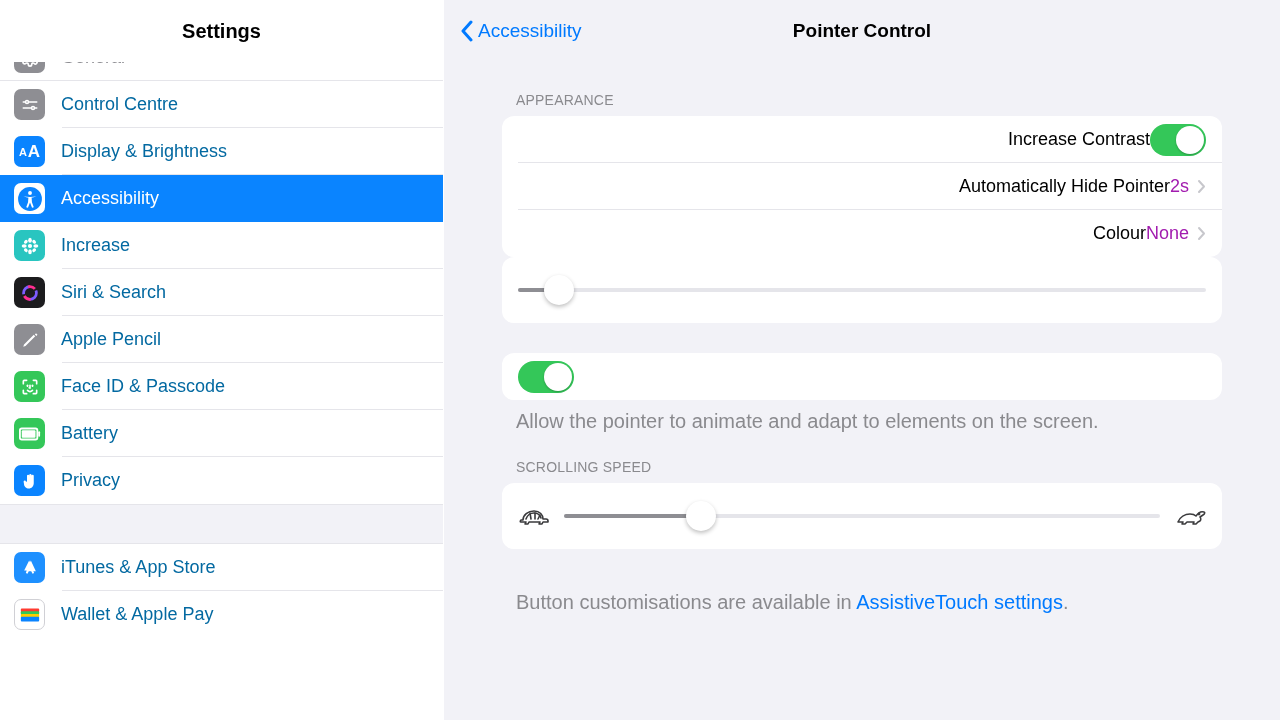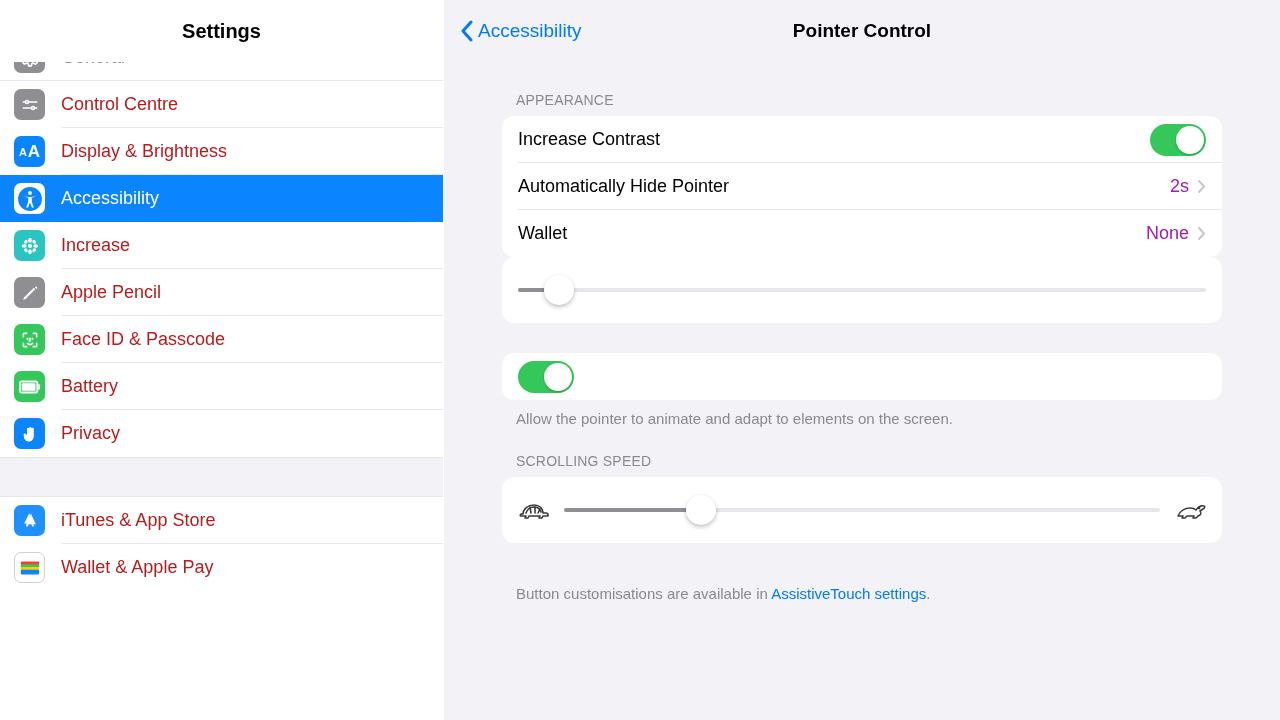--- a/index.html
+++ b/index.html
@@ -11,43 +11,43 @@
   .sidebar-header { height: 62px; display: flex; align-items: center; justify-content: center; font-weight: 600; font-size: 20px; }
   .sidebar-scroll { flex: 1; overflow-y: hidden; position: relative; }
   .list { display: flex; flex-direction: column; }
   .row { display: flex; align-items: center; padding: 0 15px 0 14px; height: 47px; position: relative; cursor: default; }
   .row.partial-top { height: 19px; }           
   .row.partial-top .label { transform: translateY(-14px); }
   .row .divider { position: absolute; left: 62px; right: 0; bottom: 0; height: 1px; background: #e5e5ea; }
   .row.selected { background: #0a84ff; }
   .row.selected .label { color: #fff; }
   .row .icon-wrap { width: 31px; height: 31px; border-radius: 7px; display: flex; align-items: center; justify-content: center; margin-right: 16px; color: #fff; flex-shrink: 0; }
-  .row .label { font-size: 18px; color: #b91c1c; white-space: nowrap; }
+  .row .label { font-size: 18px; color: #0369a1; white-space: nowrap; }
   .group-gap { height: 40px; background: #f2f2f7; border-top: 1px solid #e5e5ea; border-bottom: 1px solid #e5e5ea; }
   .sidebar .row.partial-top .label { font-size: 18px; color: #8e8e93; }
   .sidebar .row.partial-top { border-bottom: 1px solid #e5e5ea; }
 
   
   .main { flex: 1; height: 100%; display: flex; flex-direction: column; background: #f2f2f7; }
   .main-header { height: 62px; position: relative; display: flex; align-items: center; }
   .back { position: absolute; left: 12px; display: flex; align-items: center; font-size: 19px; color: #007aff; cursor: pointer; }
   .back .chev { width: 22px; height: 22px; display: flex; align-items: center; justify-content: center; }
   .page-title { margin: 0 auto; font-size: 19px; font-weight: 600; }
   .main-content { flex: 1; overflow-y: auto; }
   .section-header { font-size: 14px; color: #8a8a8e; letter-spacing: 0.2px; padding: 30px 0 8px 72px; }
   .section-header.tight { padding-top: 38px; }
-  .card { background: #fff; margin: 0 58px; border-radius: 12px; overflow: hidden; }
+  .card { background: #fff; margin: 0 58px; border-radius: 12px; overflow: hidden; text-align: right; }
   .crow { display: flex; align-items: center; min-height: 47px; padding: 0 16px; position: relative; }
   .crow .cdivider { position: absolute; left: 16px; right: 0; bottom: 0; height: 1px; background: #e5e5ea; }
   .crow .clabel { font-size: 18px; flex: 1; }
   .crow .value { font-size: 18px; color: #a21caf; margin-right: 8px; }
   .chevron-cell { color: #c7c7cc; display: flex; align-items: center; }
   .toggle { width: 56px; height: 32px; border-radius: 16px; position: relative; background: #34c759; cursor: pointer; }
   .toggle::after { content: ""; position: absolute; right: 2px; top: 2px; width: 28px; height: 28px; border-radius: 50%; background: #fff; box-shadow: 0 1px 2px rgba(0,0,0,0.25); }
-  .footer-text { font-size: 15px; color: #8a8a8e; padding: 10px 72px 0 72px; }
+  .footer-text { font-size: 20px; color: #8a8a8e; padding: 10px 72px 0 72px; }
   .footer-text a { color: #007aff; text-decoration: none; }
 
   
   .slider-card { background: #fff; margin: 0 58px; border-radius: 12px; padding: 18px 16px; }
   .slider { position: relative; height: 30px; }
   .track { position: absolute; top: 50%; left: 0; right: 0; height: 4px; background: #e5e5ea; border-radius: 2px; transform: translateY(-50%); }
   .track-fill { position: absolute; top: 50%; left: 0; height: 4px; background: #8e8e93; border-radius: 2px; transform: translateY(-50%); }
   .knob { position: absolute; top: 50%; width: 30px; height: 30px; border-radius: 50%; background: #fff; box-shadow: 0 2px 4px rgba(0,0,0,0.25); transform: translate(-50%, -50%); }
   .slider-flex { display: flex; align-items: center; gap: 14px; }
   .slider-flex .slider { flex: 1; }
@@ -123,20 +123,31 @@
                 <ellipse cx="7" cy="7" rx="2.5" ry="2" transform="rotate(-45 7 7)"></ellipse>
                 <ellipse cx="17" cy="7" rx="2.5" ry="2" transform="rotate(45 17 7)"></ellipse>
                 <ellipse cx="7" cy="17" rx="2.5" ry="2" transform="rotate(45 7 17)"></ellipse>
                 <ellipse cx="17" cy="17" rx="2.5" ry="2" transform="rotate(-45 17 17)"></ellipse>
               </svg>
           </div>
           <span class="label">Increase</span>
           <div class="divider"></div>
         </div>
 
+        <div class="row">
+          <div class="icon-wrap" style="background:#1c1c1e;">
+            <svg width="22" height="22" viewBox="0 0 24 24">
+                <circle cx="12" cy="12" r="10" fill="#1c1c1e"></circle>
+                <circle cx="12" cy="12" r="7" fill="none" stroke="#7d5cff" stroke-width="3" stroke-dasharray="12 8"></circle>
+                <circle cx="12" cy="12" r="7" fill="none" stroke="#ff2d90" stroke-width="3" stroke-dasharray="8 12" stroke-dashoffset="10"></circle>
+              </svg>
+          </div>
+          <span class="label">Siri &amp; Search</span>
+          <div class="divider"></div>
+        </div>
 
         <div class="row">
           <div class="icon-wrap" style="background:#8e8e93;">
             <svg width="18" height="18" viewBox="0 0 24 24" fill="#fff">
                 <path d="M3 21l3-1 13-13-2-2L4 18l-1 3zm15.5-16.5l2 2 1.5-1.5-2-2-1.5 1.5z"></path>
               </svg>
           </div>
           <span class="label">Apple Pencil</span>
           <div class="divider"></div>
         </div>
@@ -229,21 +240,21 @@
           <span class="clabel">Automatically Hide Pointer</span>
           <span class="value">2s</span>
           <span class="chevron-cell">
             <svg width="9" height="15" viewBox="0 0 9 15" fill="none" stroke="#c7c7cc" stroke-width="2" stroke-linecap="round" stroke-linejoin="round">
                 <polyline points="2,2 7,7.5 2,13"></polyline>
               </svg>
           </span>
           <div class="cdivider"></div>
         </div>
         <div class="crow">
-          <span class="clabel">Wallet</span>
+          <span class="clabel">Colour</span>
           <span class="value">None</span>
           <span class="chevron-cell">
             <svg width="9" height="15" viewBox="0 0 9 15" fill="none" stroke="#c7c7cc" stroke-width="2" stroke-linecap="round" stroke-linejoin="round">
                 <polyline points="2,2 7,7.5 2,13"></polyline>
               </svg>
           </span>
         </div>
       </div>
 
       <div class="slider-card">

